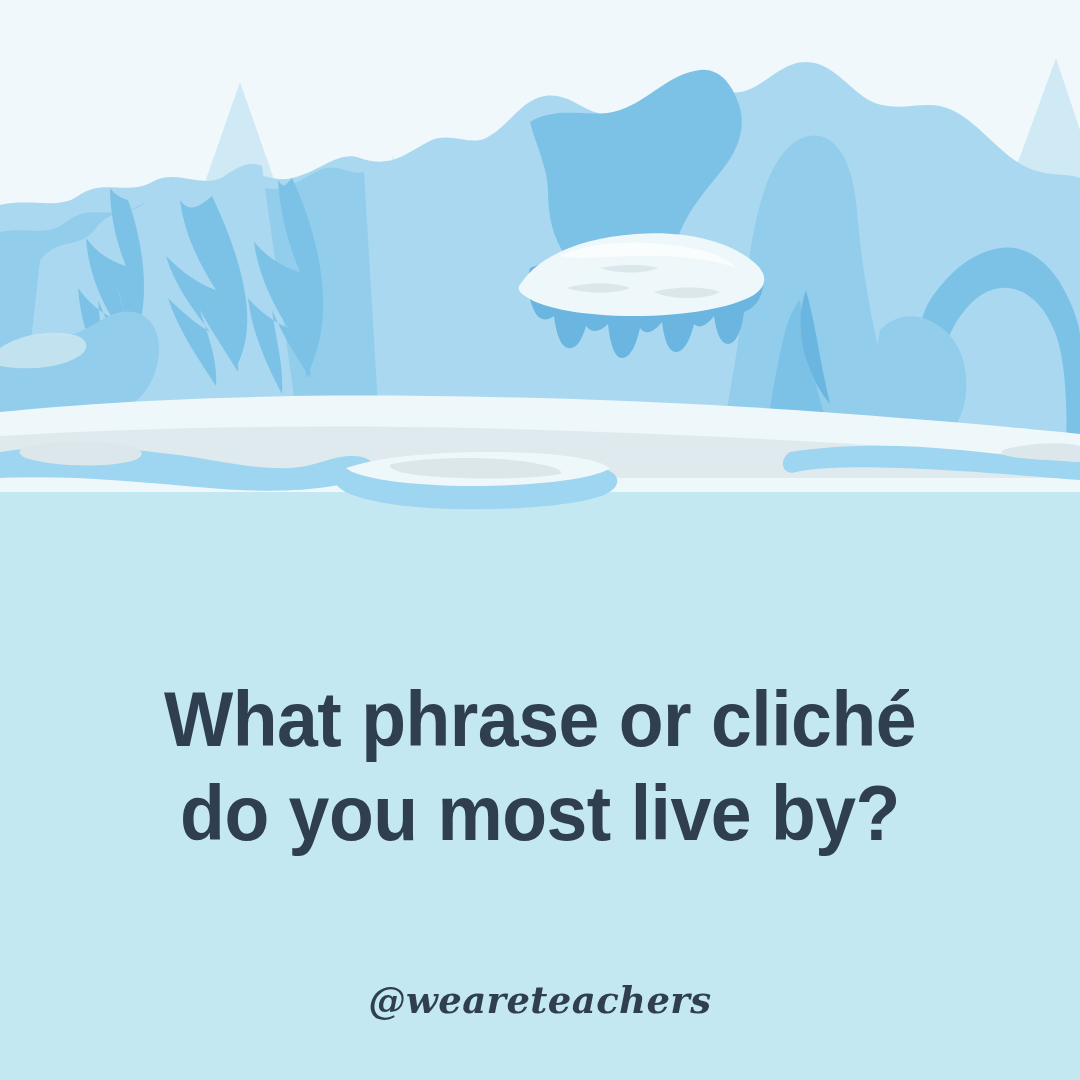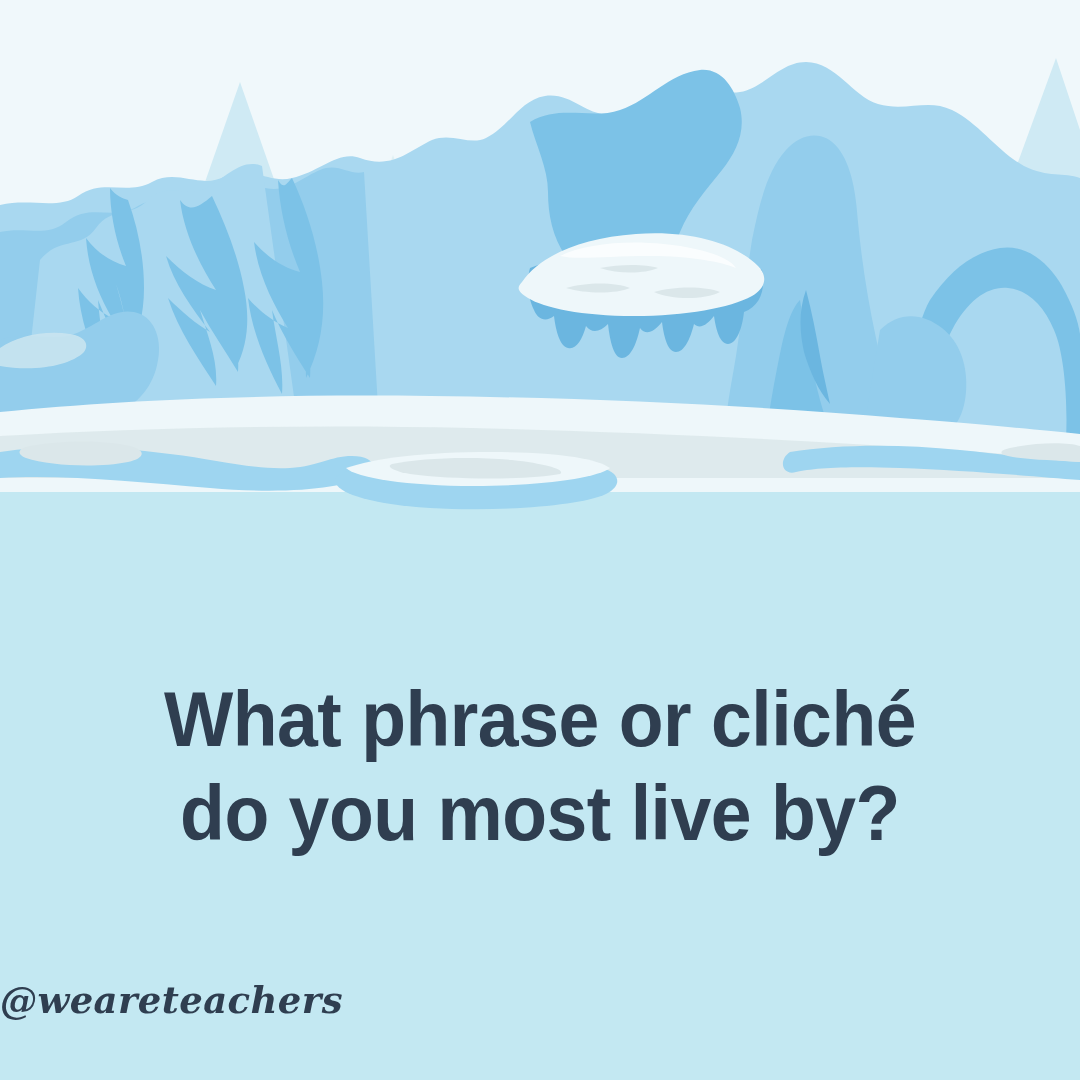--- a/index.html
+++ b/index.html
@@ -49,20 +49,21 @@
     color: #2f3e50;
     transform: scaleX(0.94);
     transform-origin: center;
     white-space: nowrap;
   }
   #watermark {
     position: absolute;
     left: 0;
     right: 0;
     top: 978px;
+    text-align: center;
     font-family: "DejaVu Serif", serif;
     font-style: italic;
     font-weight: 600;
     font-size: 37px;
     letter-spacing: 0.4px;
     color: #2f3e50;
     pointer-events: auto;
   }
 </style>
 </head>

